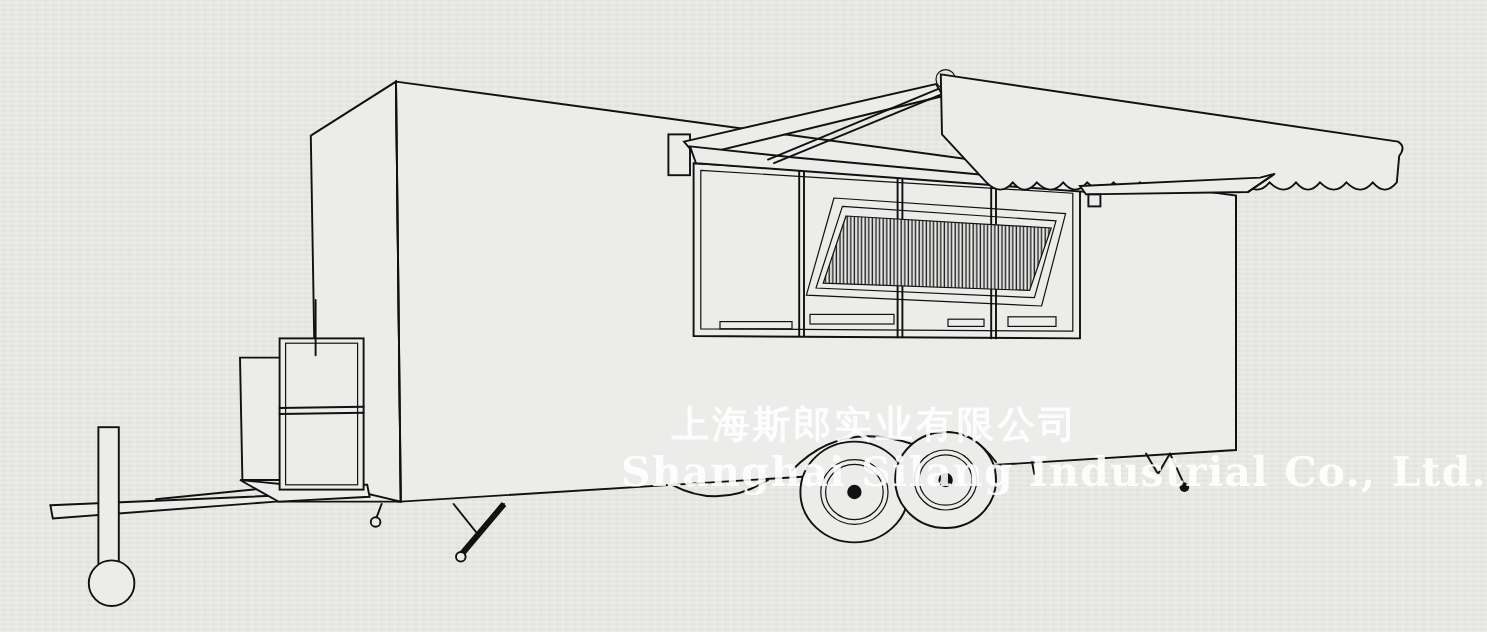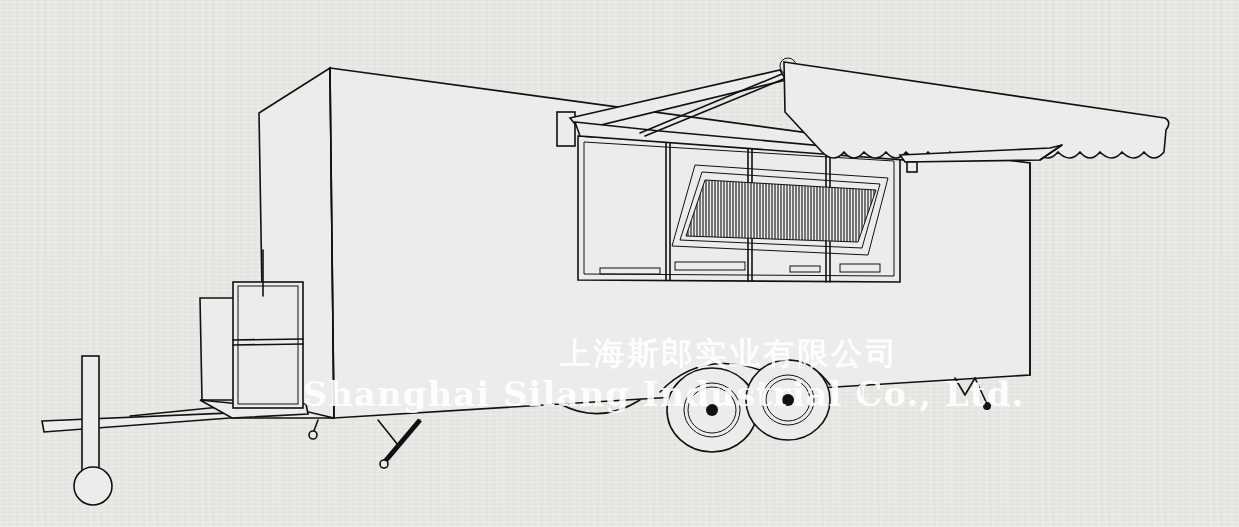--- a/index.html
+++ b/index.html
@@ -7,21 +7,21 @@
   .paper{position:absolute;inset:0;background:
     repeating-linear-gradient(0deg, rgba(255,255,255,0.18) 0px, rgba(255,255,255,0.18) 1px, rgba(0,0,0,0.015) 2px, rgba(255,255,255,0) 4px),
     repeating-linear-gradient(90deg, rgba(255,255,255,0.06) 0px, rgba(0,0,0,0.02) 3px, rgba(255,255,255,0.06) 7px),
     #e8e9e5;}
   svg.drawing{position:absolute;left:0;top:0;}
   .ln{fill:none;stroke:#111;stroke-width:1.6;stroke-linejoin:round;stroke-linecap:round;}
   .thin{fill:none;stroke:#111;stroke-width:1;}
   .fillw{fill:#ececea;stroke:#111;stroke-width:1.6;}
   .wm{position:absolute;left:0;width:100%;text-align:center;color:rgba(255,255,255,0.88);font-weight:bold;pointer-events:none;}
   .wm-cn{top:333px;font-family:Liberation Sans, sans-serif;font-size:31px;letter-spacing:3px;padding-left:220px;box-sizing:border-box;}
-  .wm-en{top:374px;font-family:"DejaVu Serif","Liberation Serif",serif;font-size:34px;letter-spacing:1px;padding-left:88px;box-sizing:border-box;}
+  .wm-en{top:374px;font-family:"DejaVu Serif","Liberation Serif",serif;font-size:34px;letter-spacing:1px;padding-left:88px;box-sizing:border-box;text-align:right;}
 </style>
 </head>
 <body>
 
 <div class="paper"></div>
 
 <svg class="drawing" width="1239" height="527" viewBox="0 0 1239 527">
 
   <g>
 

